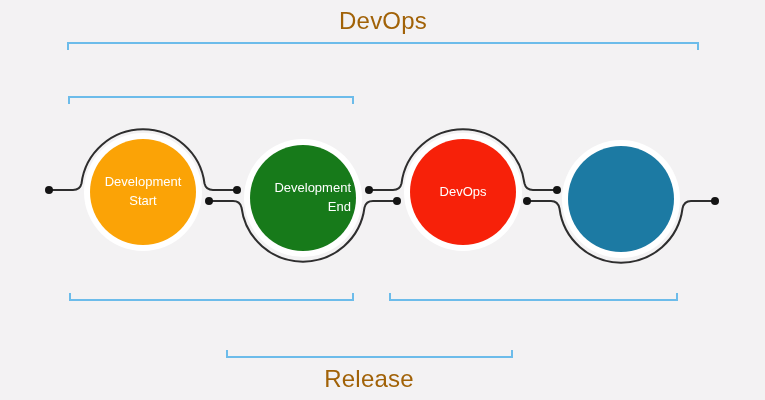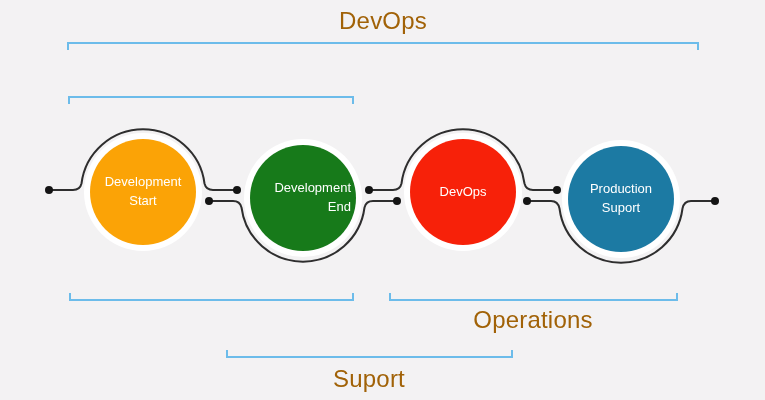--- a/index.html
+++ b/index.html
@@ -69,21 +69,19 @@
     <circle cx="463" cy="192" r="59" fill="#ffffff"></circle>
     <circle cx="621" cy="199" r="59" fill="#ffffff"></circle>
 
     <circle cx="143" cy="192" r="53" fill="#fba306"></circle>
     <circle cx="303" cy="198" r="53" fill="#177a1a"></circle>
     <circle cx="463" cy="192" r="53" fill="#f72109"></circle>
     <circle cx="621" cy="199" r="53" fill="#1c7aa3"></circle>
   </svg>
 
   <div class="heading" style="left:283px; top:7px;  width:200px;">DevOps</div>
-  <div class="heading" style="left:383px; top:306px; width:300px;">Operations</div>
-  <div class="heading" style="left:219px; top:365px; width:300px;">Suport</div>
+  <div class="heading" style="left:219px; top:365px; width:300px;">Release</div>
 
   <div class="node-label" style="left:95px;  top:144px;">Development Start</div>
   <div class="node-label" style="left:255px; top:150px;text-align:right;">Development End</div>
   <div class="node-label" style="left:415px; top:144px;">DevOps</div>
-  <div class="node-label" style="left:573px; top:151px;">Production Suport</div>
 
 </div>
 
 </body></html>

